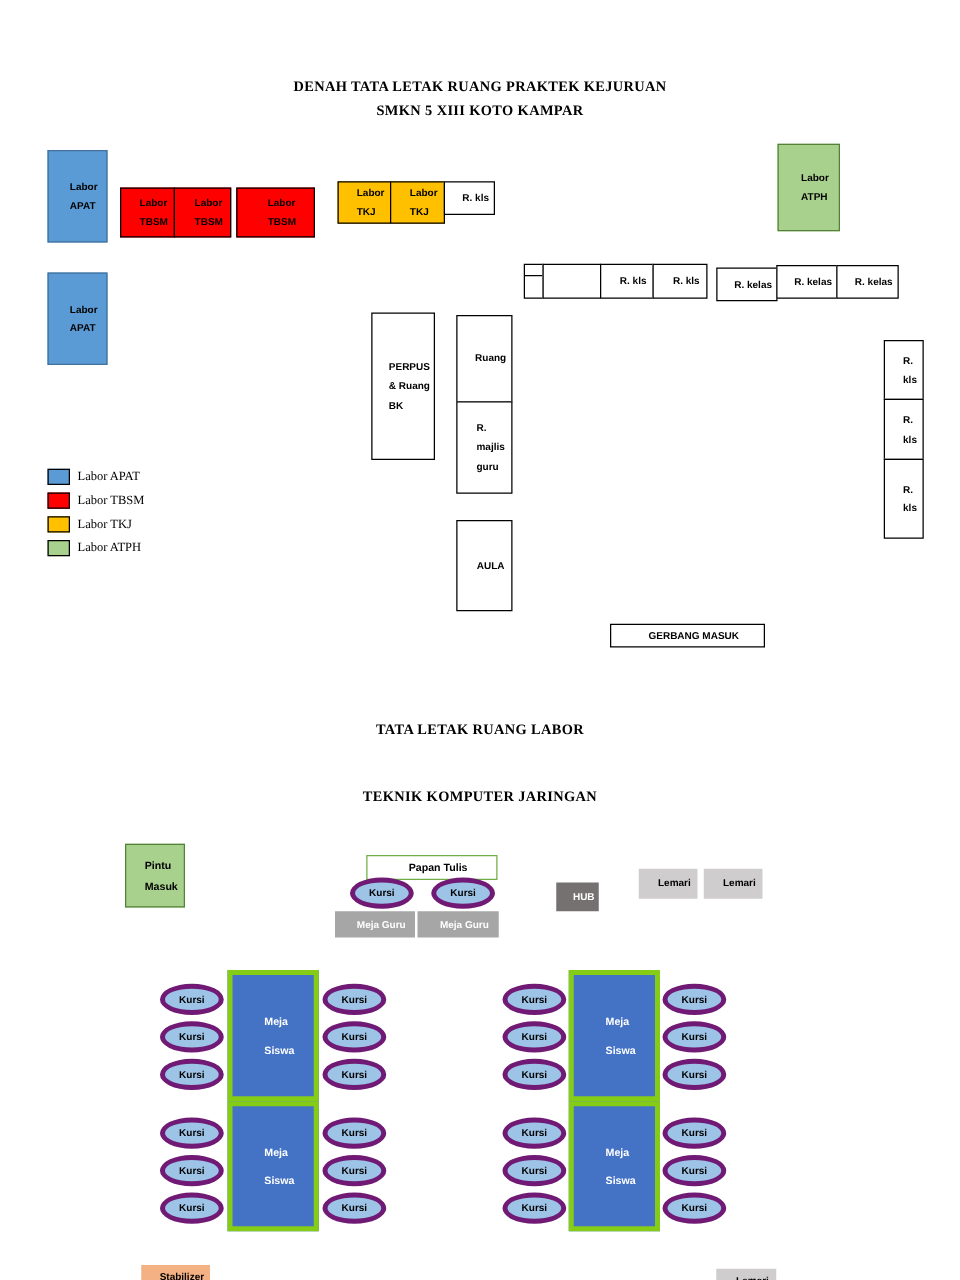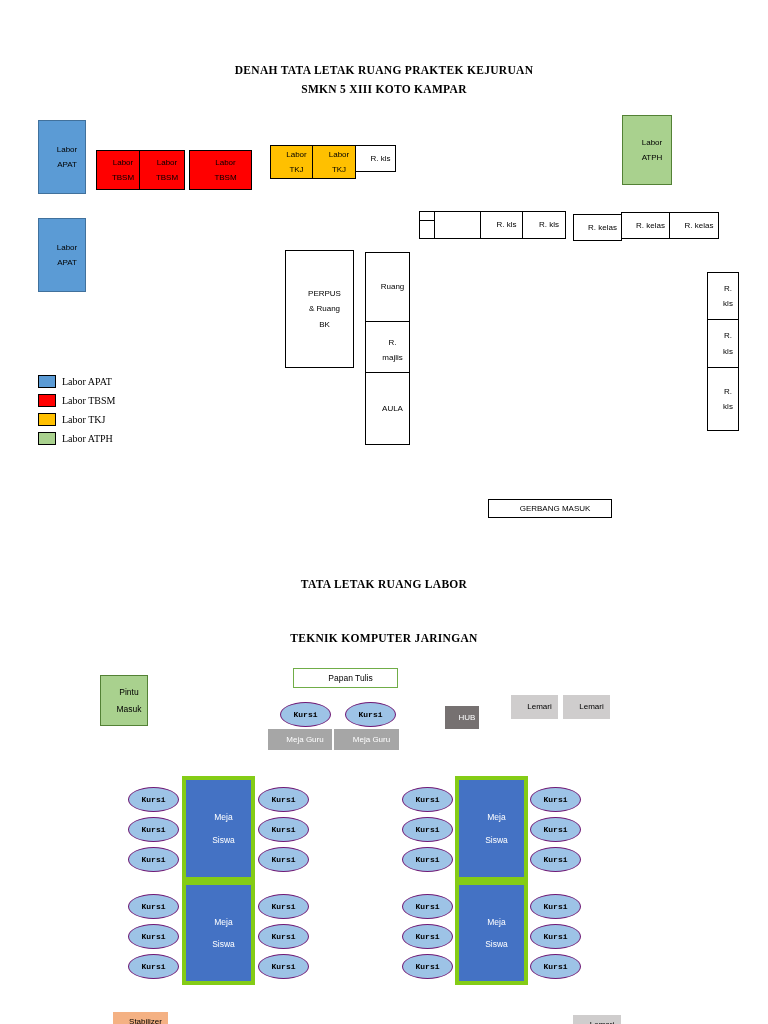--- a/index.html
+++ b/index.html
@@ -8,31 +8,31 @@
     position:relative; background:#ffffff; overflow:hidden;
     font-family:"Liberation Sans", sans-serif; color:#000;
   }
   .title {
     position:absolute; left:0; width:768px; text-align:center;
     font-family:"Liberation Serif", serif; font-weight:bold;
     font-size:11.5px; letter-spacing:.3px; color:#000;
   }
   .box {
     position:absolute; border:1px solid #000; background:#fff;
-    display:flex; align-items:center; justify-content:center; text-align:center;
-    font-size:8px; font-weight:normal; line-height:1.9; white-space:pre-line;padding-left:10px;
+    display:flex; align-items:center; justify-content:center; 
+    font-size:8px; font-weight:bold; line-height:1.9; white-space:pre-line;padding-left:10px;
   }
   .noborder { border:none; }
   .green-border { border:1px solid #538135; }
   .blue-border { border:1px solid #41719C; }
-  .papan { border:1px solid #70AD47; font-size:8.5px; }
+  .papan { border:1px solid #70AD47; font-size:8.5px;margin-top:16px; }
   .kursi {
     position:absolute; width:51px; height:25px; border-radius:50%;
-    border:1px solid #701a75; display:flex; align-items:center; justify-content:center;
-    font-size:8px; font-weight:bold; color:#000;font-family:Liberation Mono, monospace;
+    border:4px solid #701a75; display:flex; align-items:center; justify-content:center;
+    font-size:8px; font-weight:bold; color:#000;
   }
   .meja-siswa {
     border:4px solid #84cc16; color:#fff; font-size:8.5px; line-height:2.6;
   }
   .white-text { color:#fff; }
   .legend-row {
     position:absolute; display:flex; align-items:center; gap:6px;
   }
   .legend-swatch { width:18px; height:13px; border:1px solid #000; }
   .legend-label {
@@ -70,28 +70,28 @@
 <div class="box" style="left:419px;top:211px;width:16px;height:28px">
   <div class="divline" style="top:8px"></div>
 </div>
 <div class="box" style="left:434px;top:211px;width:47px;height:28px"></div>
 <div class="box" style="left:480px;top:211px;width:43px;height:28px">R. kls</div>
 <div class="box" style="left:522px;top:211px;width:44px;height:28px">R. kls</div>
 <div class="box" style="left:573px;top:214px;width:49px;height:27px">R. kelas</div>
 <div class="box" style="left:621px;top:212px;width:49px;height:27px">R. kelas</div>
 <div class="box" style="left:669px;top:212px;width:50px;height:27px">R. kelas</div>
 
-<div class="box" style="left:285px;top:250px;width:69px;height:118px">PERPUS
+<div class="box" style="left:297px;top:250px;width:51px;height:118px">PERPUS
 &amp; Ruang
 BK</div>
 <div class="box" style="left:365px;top:252px;width:45px;height:70px">Ruang</div>
 <div class="box" style="left:365px;top:321px;width:45px;height:74px">R.
 majlis
 guru</div>
-<div class="box" style="left:365px;top:372px;width:45px;height:73px">AULA</div>
+<div class="box" style="left:365px;top:416px;width:45px;height:73px">AULA</div>
 
 <div class="box" style="left:707px;top:272px;width:32px;height:48px">R.
 kls</div>
 <div class="box" style="left:707px;top:319px;width:32px;height:49px">R.
 kls</div>
 <div class="box" style="left:707px;top:367px;width:32px;height:64px">R.
 kls</div>
 
 <div class="legend-row" style="left:38px;top:375px">
   <span class="legend-swatch" style="background-color: rgb(91, 155, 213);"></span>

